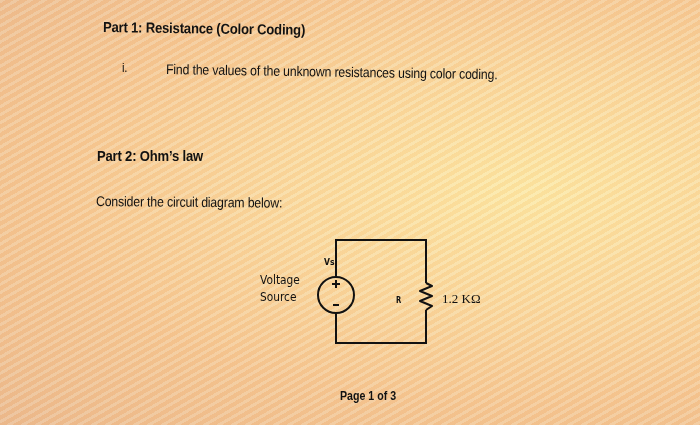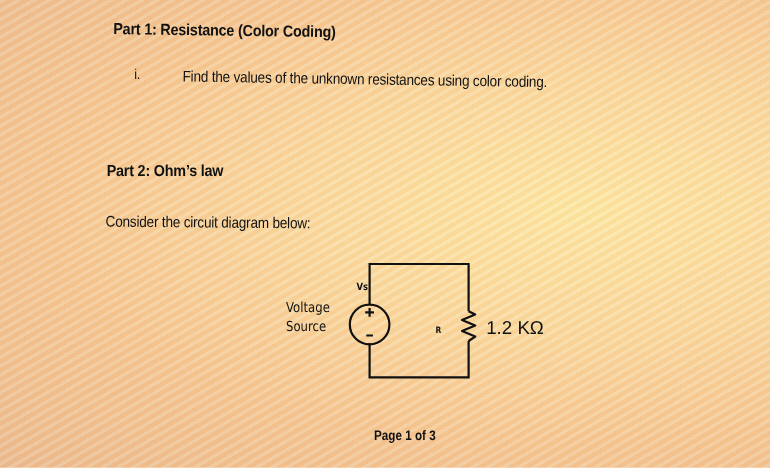--- a/index.html
+++ b/index.html
@@ -65,22 +65,22 @@
       color: #111;
       transform: scaleX(0.85);
       transform-origin: left center;
     }
     .lbl-voltage { left: 14px; top: 42px; }
     .lbl-source { left: 14px; top: 59px; }
     .lbl-vs { left: 78px; top: 25px; font-size: 9px; font-weight: bold; }
     .lbl-r { left: 150px; top: 63px; font-size: 8px; font-weight: bold; }
     .lbl-value {
       left: 196px; top: 61px;
-      font-family: Liberation Sans, sans-serif;
-      font-size: 17px;
+      font-family: Liberation Serif, serif;
+      font-size: 13px;
       transform: none;
     }
   </style>
 </head>
 <body>
 
 <div class="page">
 
   <div class="heading part1">Part 1: Resistance (Color Coding)</div>
 

